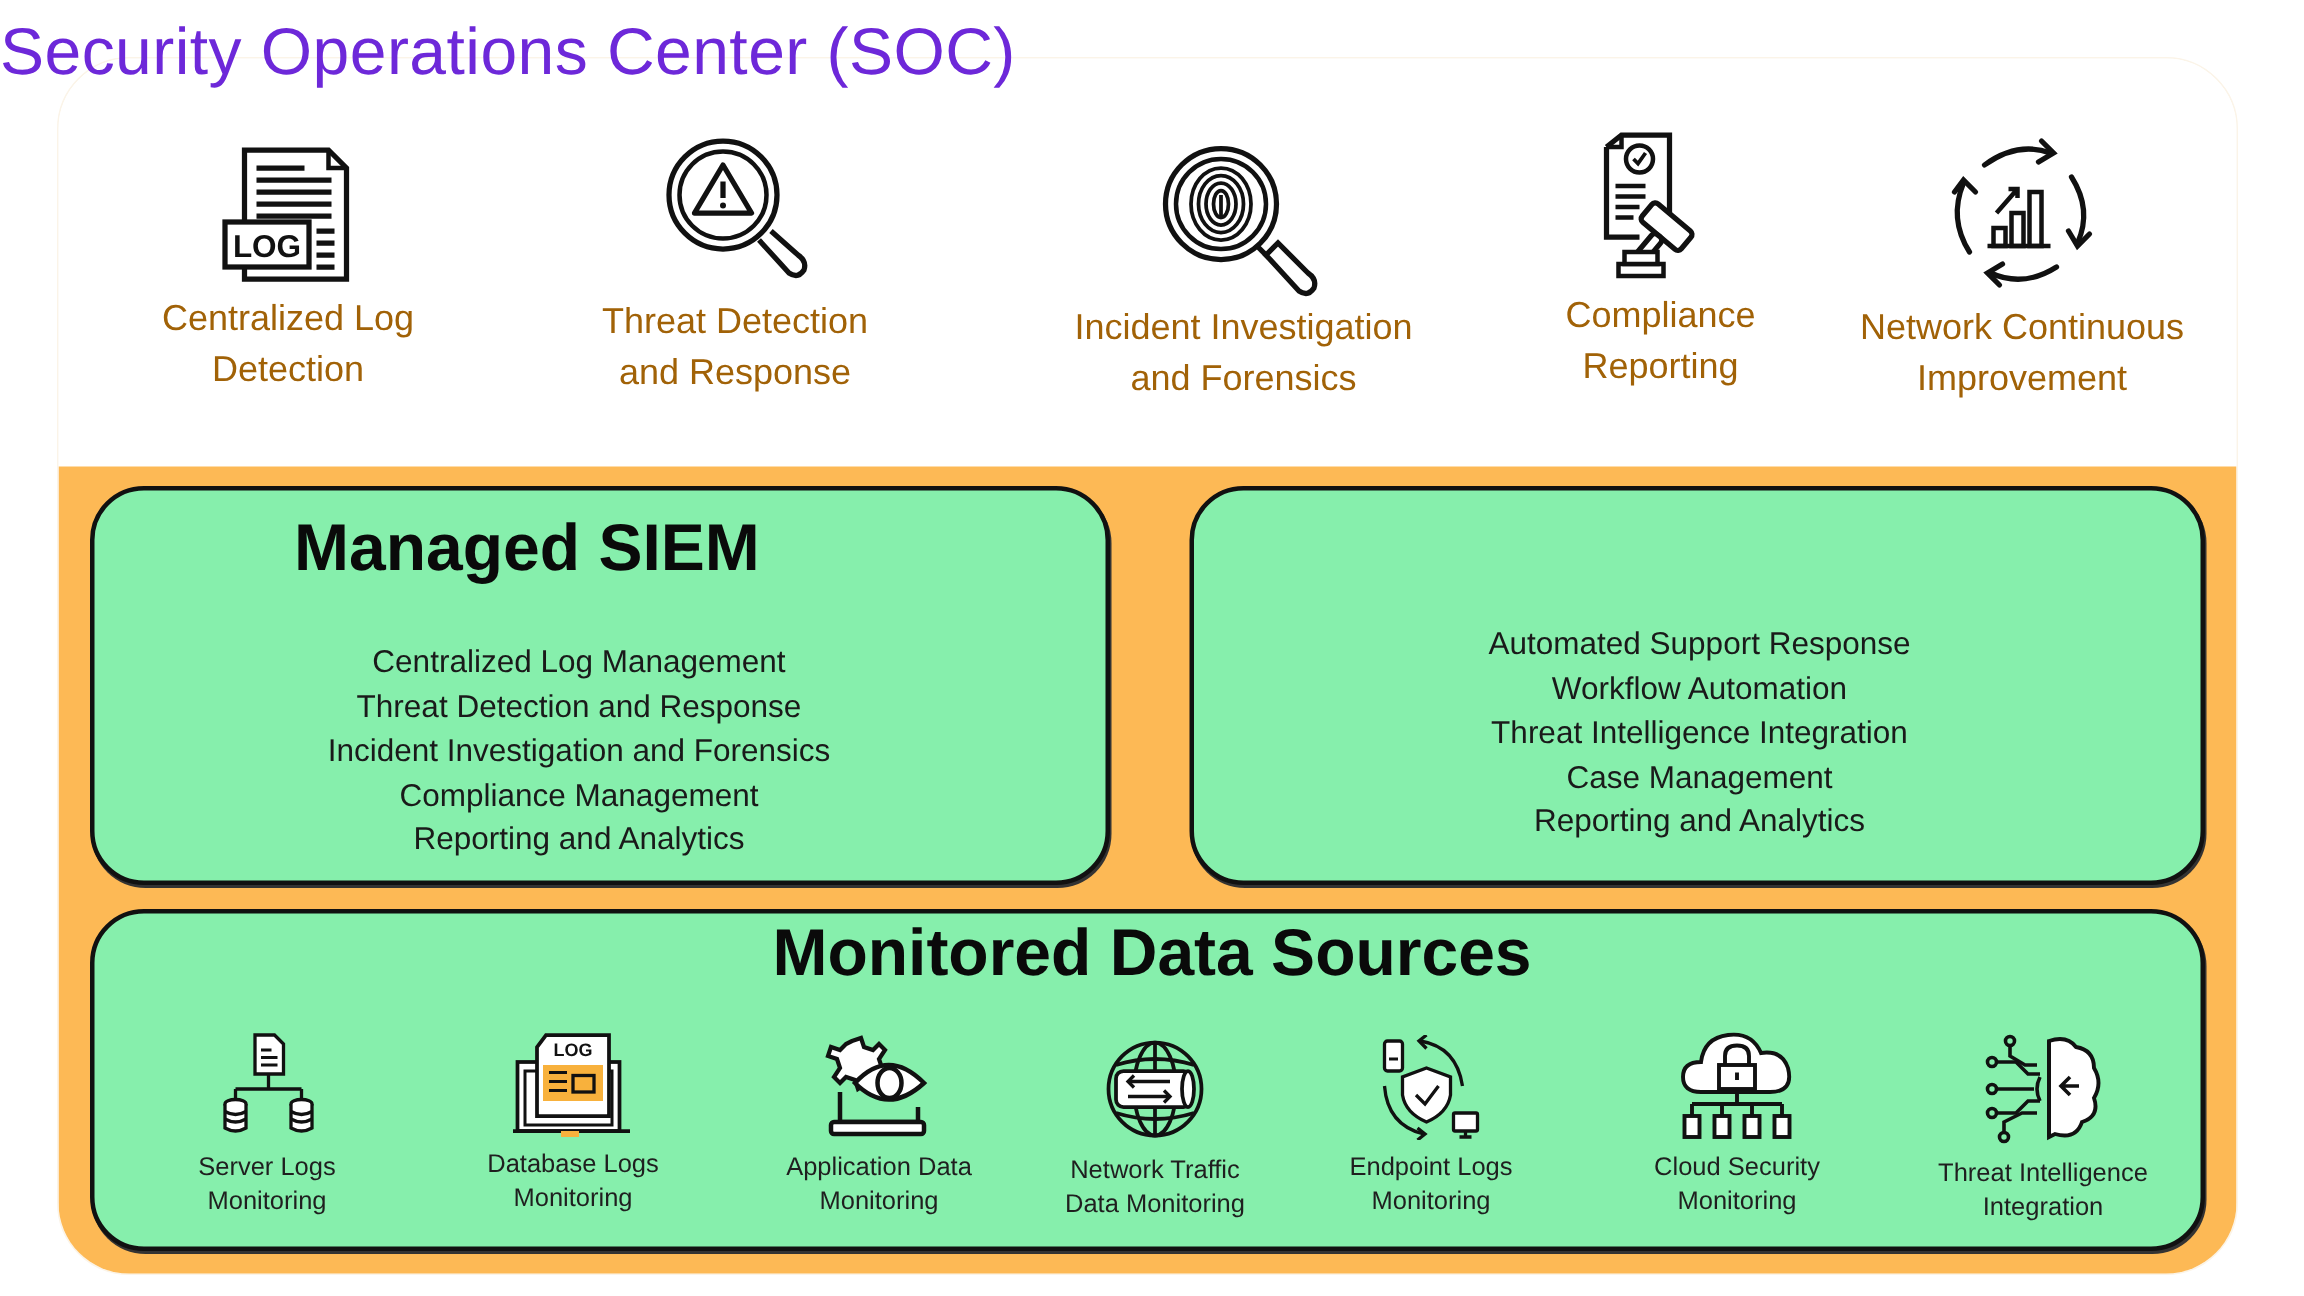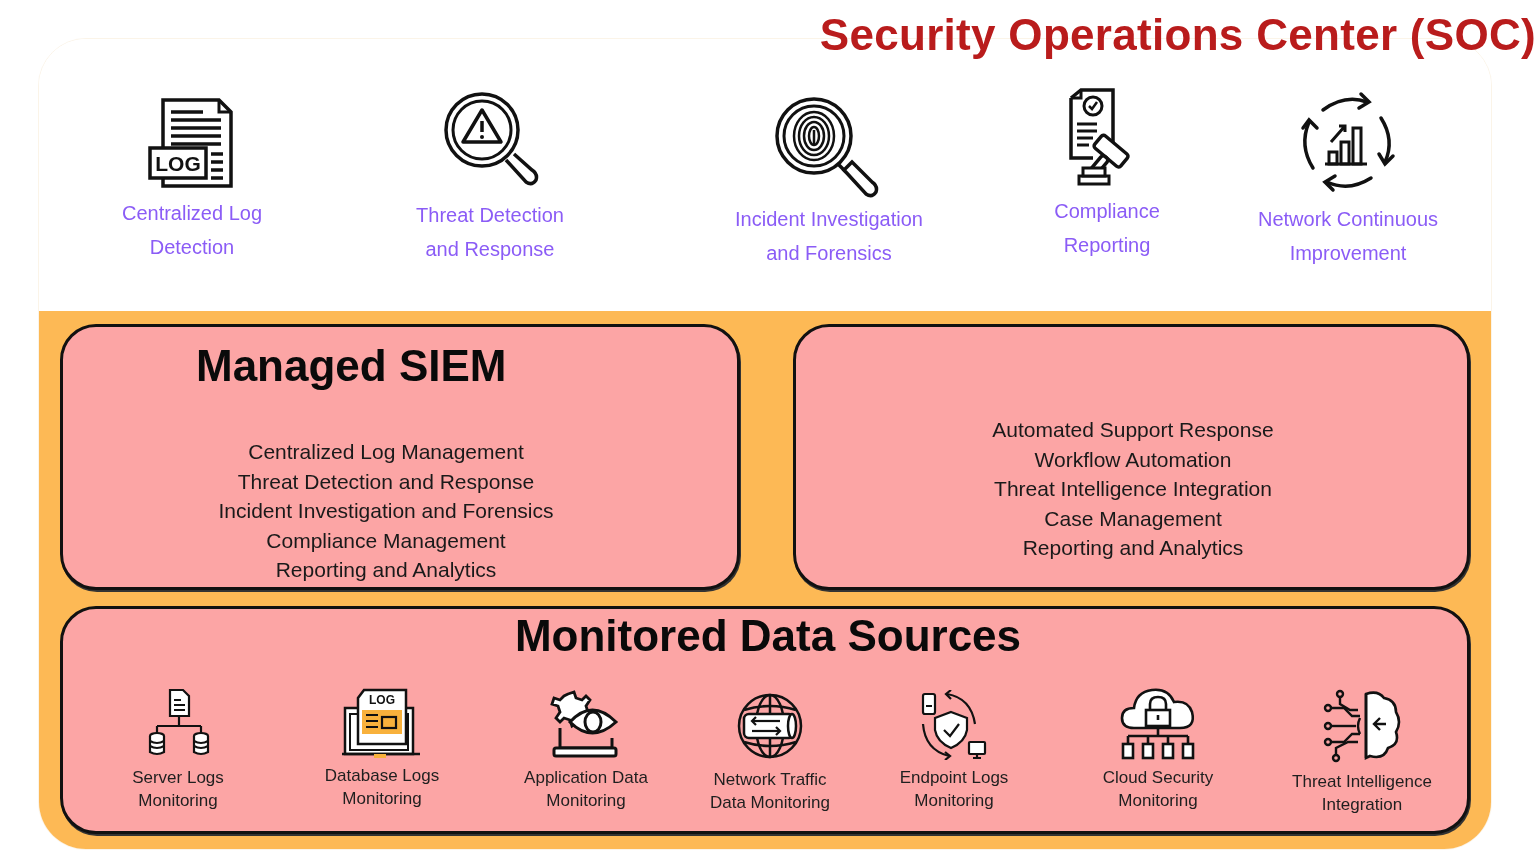--- a/index.html
+++ b/index.html
@@ -7,30 +7,30 @@
   body { font-family: "Liberation Sans", "DejaVu Sans", sans-serif; color: #111; position: relative; }
 
   .outer {
     position: absolute; left: 38px; top: 38px; width: 1454px; height: 812px;
     border-radius: 48px; overflow: hidden; border: 1px solid #fbf4e8;
   }
   .outer .top-white { position: absolute; left: 0; top: 0; width: 100%; height: 272px; background: #fff; }
   .outer .orange { position: absolute; left: 0; top: 272px; width: 100%; height: 540px; background: #FDB955; }
 
   .main-title {
-    position: absolute; left: 0; top: 10px; width: 1536px; text-align: right;
-    font-size: 44px; font-weight: bold; letter-spacing: 0.3px; color: #b91c1c;
+    position: absolute; left: 0; top: 10px; width: 1536px; text-align: left;
+    font-size: 44px; font-weight: normal; letter-spacing: 0.3px; color: #6d28d9;
   }
 
   .feature { position: absolute; text-align: center; }
   .feature .icon { display: block; margin: 0 auto; }
-  .feature .label { font-size: 20px; line-height: 34px; color: #8b5cf6; }
+  .feature .label { font-size: 24px; line-height: 34px; color: #a16207; }
 
   .card {
-    position: absolute; background: #fca5a5; border: 3px solid #111; border-radius: 36px;
+    position: absolute; background: #86efac; border: 3px solid #111; border-radius: 36px;
     box-shadow: 1px 2px 0 #333;
   }
   .card-title { position: absolute; font-size: 44px; font-weight: bold; color: #0a0a0a; white-space: nowrap; }
   .card-list { position: absolute; text-align: center; font-size: 21px; line-height: 29.6px; color: #1a1a1a; }
 
   .src { position: absolute; text-align: center; width: 180px; }
   .src .label { font-size: 17px; line-height: 23px; color: #1f1f1f; }
   .src svg { display: block; margin: 0 auto; }
 </style>
 </head>
@@ -139,21 +139,21 @@
       <line x1="30" y1="76" x2="72" y2="76"></line>
     </g>
     <path d="M36 54 L50 38 M44 38 H50 V44" fill="none" stroke="#111" stroke-width="3"></path>
   </svg>
   <div class="label" style="margin-top:8px">Network Continuous</div>
   <div class="label">Improvement</div>
 </div>
 
 <div class="card" style="left:60px; top:324px; width:680px; height:266px;">
   <div class="card-title" style="left:133px; top:14px;">Managed SIEM</div>
-  <div class="card-list" style="left:0; top:110px; width:630px;padding-left:16px;">
+  <div class="card-list" style="left:0; top:100px; width:630px;padding-left:16px;">
     <div>Centralized Log Management</div>
     <div>Threat Detection and Response</div>
     <div>Incident Investigation and Forensics</div>
     <div>Compliance Management</div>
     <div>Reporting and Analytics</div>
   </div>
 </div>
 
 <div class="card" style="left:793px; top:324px; width:677px; height:266px;">
   <div class="card-list" style="left:0; top:88px; width:674px;">

